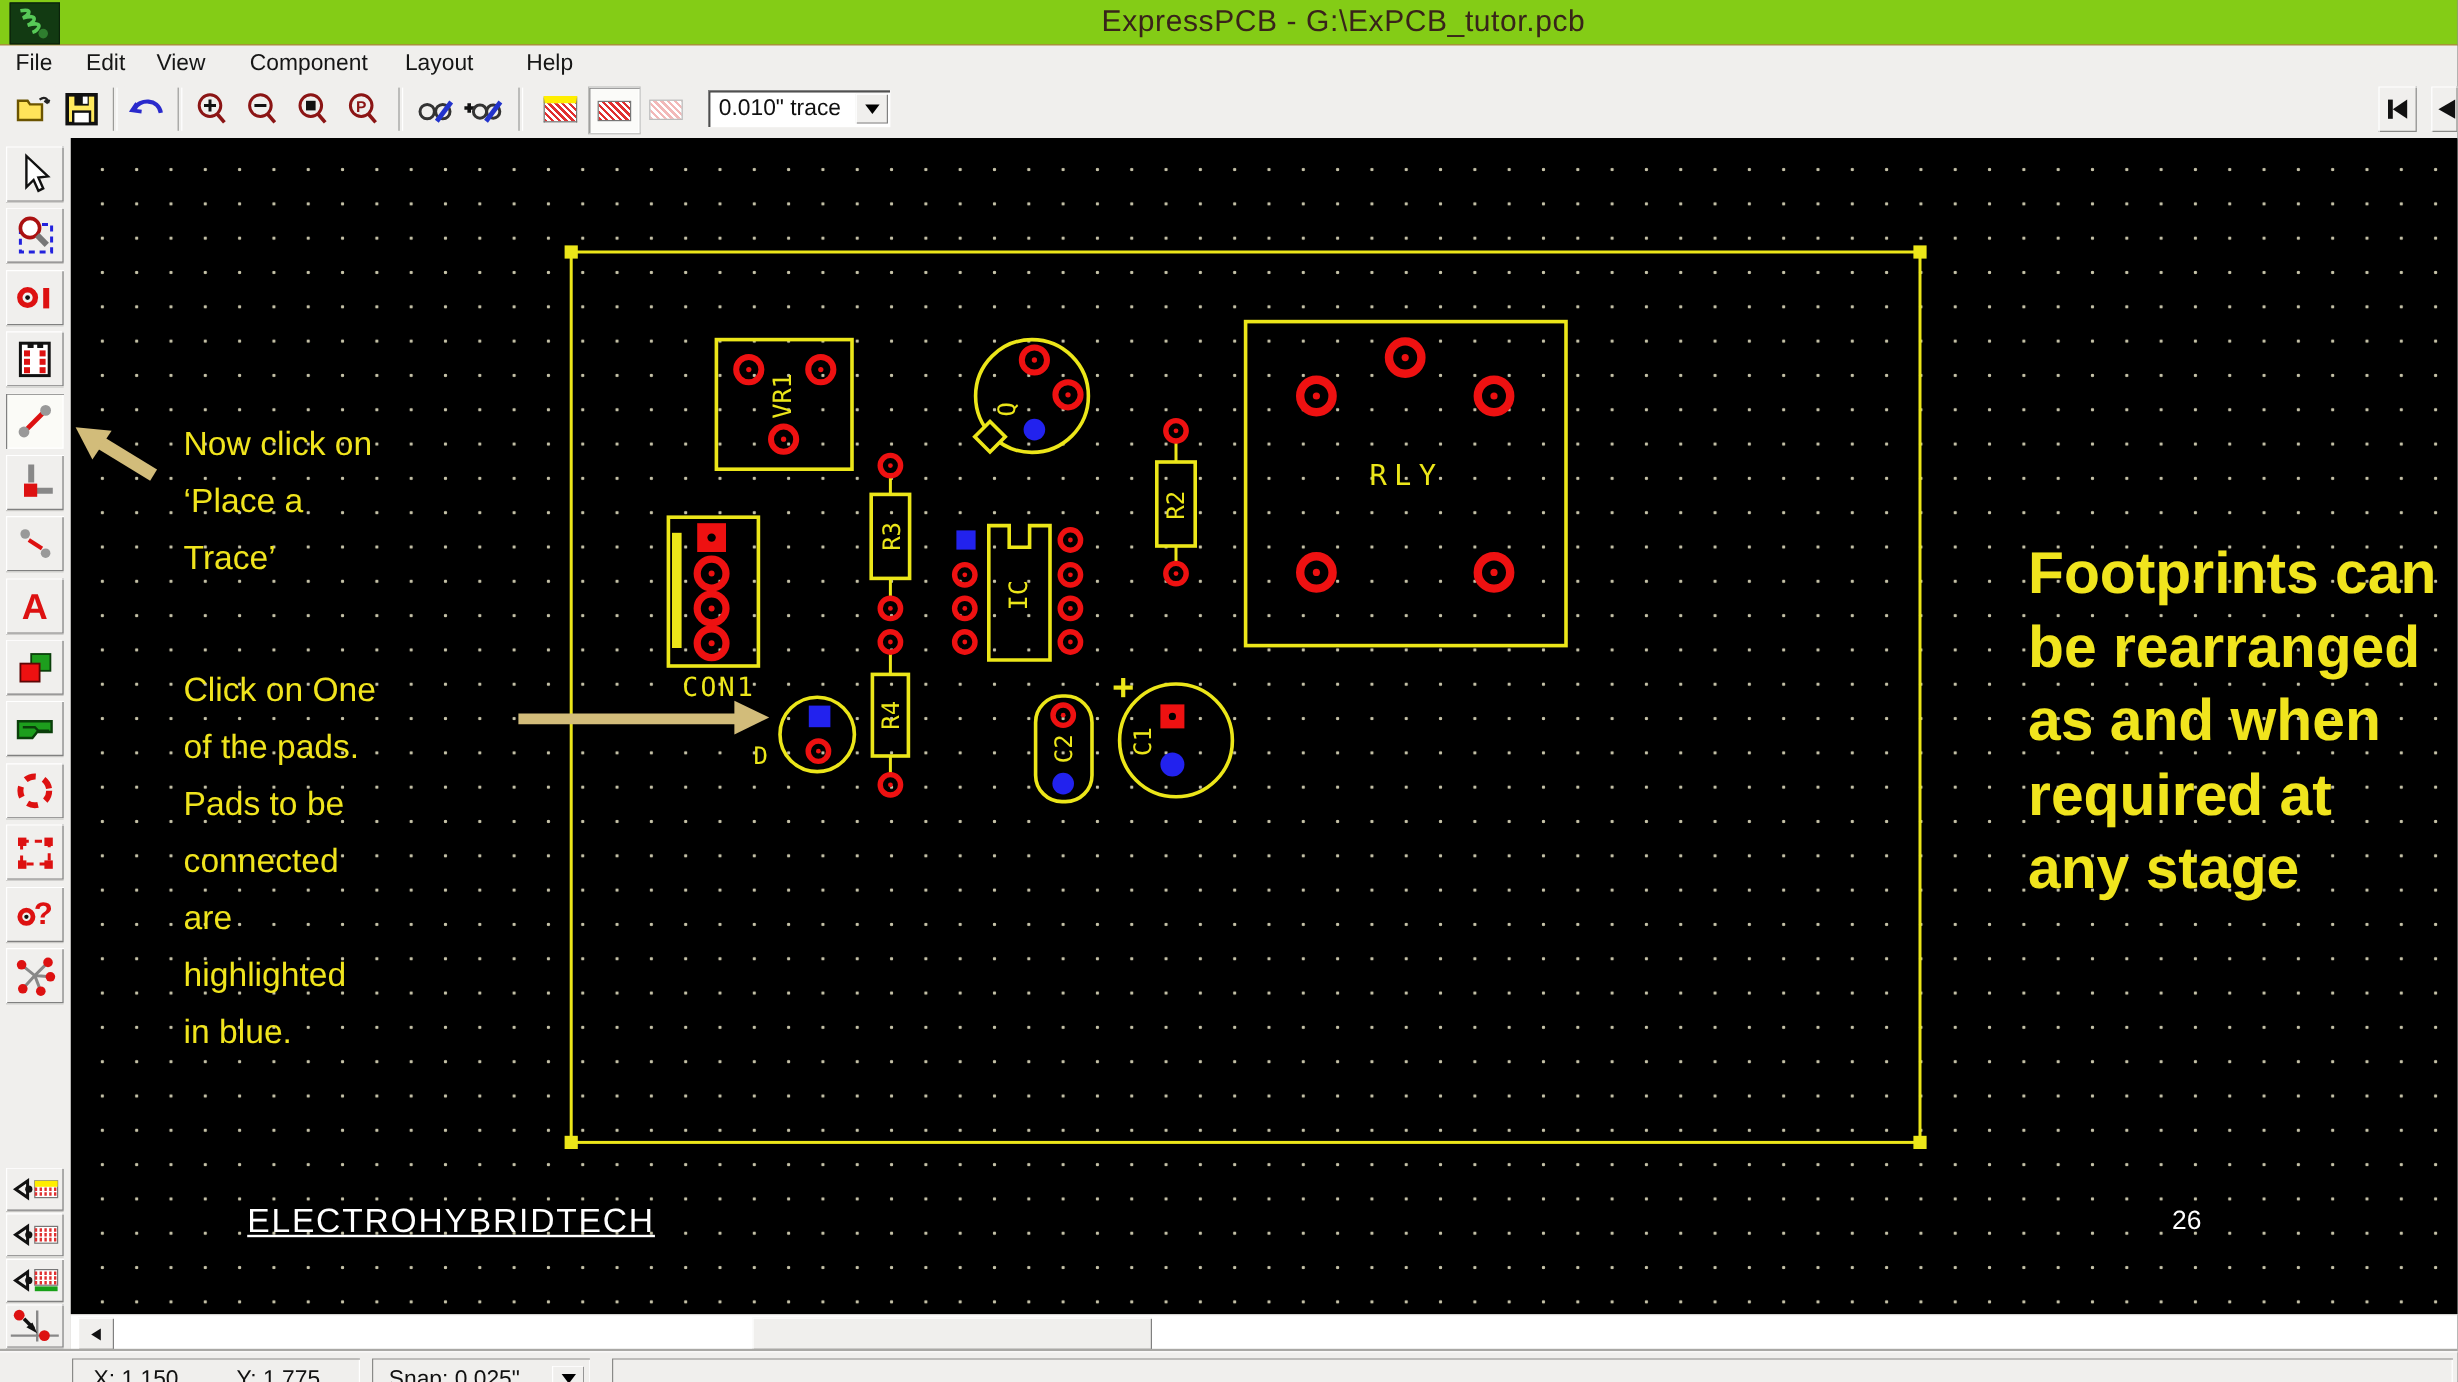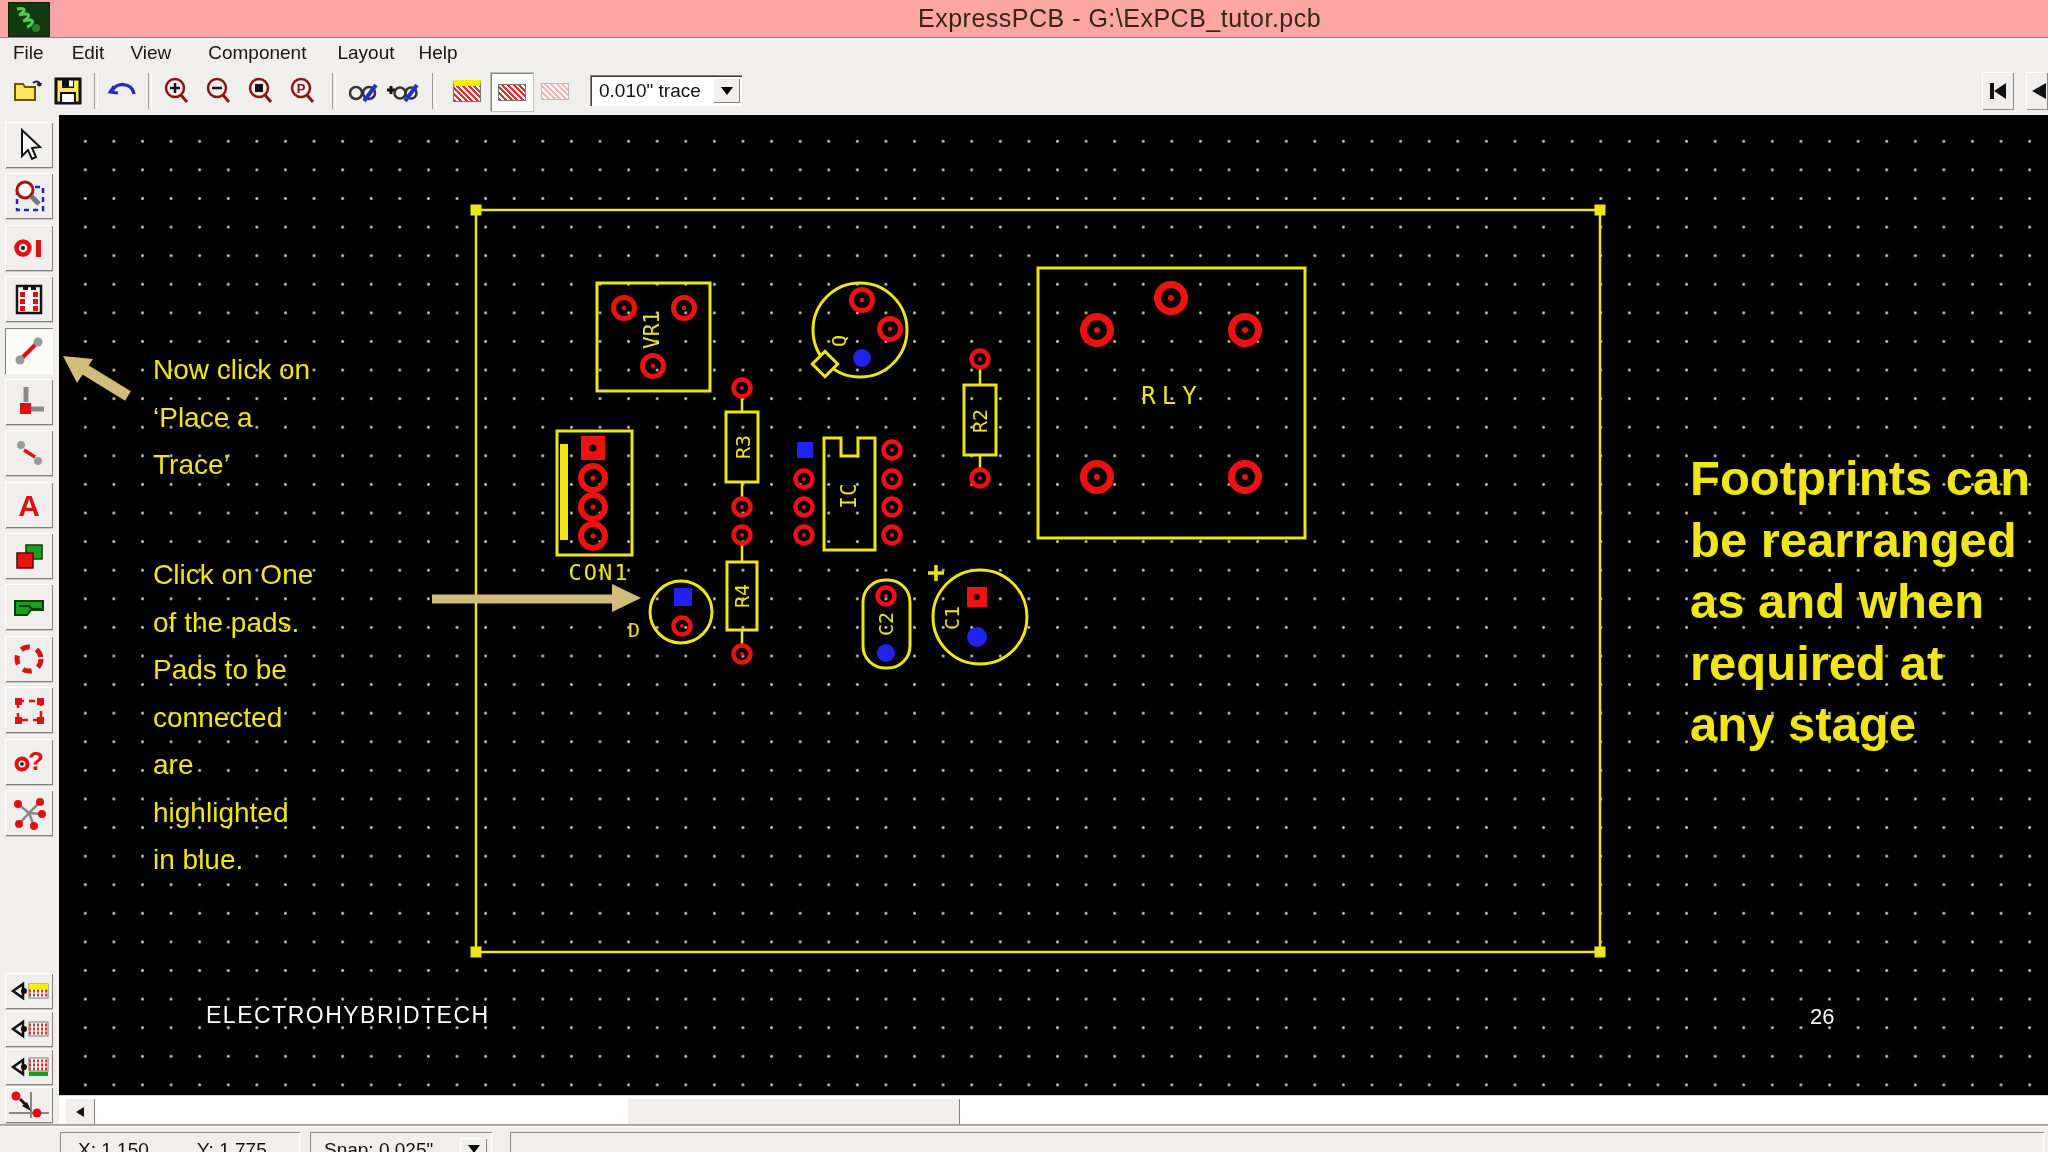--- a/index.html
+++ b/index.html
@@ -1,21 +1,21 @@
 <!DOCTYPE html>
 <html><head>
 <meta charset="utf-8">
 <style>
   html,body{margin:0;padding:0;}
   body{width:2048px;height:1152px;position:relative;overflow:hidden;
        font-family:"Liberation Sans",sans-serif;background:#f0efed;}
   .abs{position:absolute;}
 
   
-  #titlebar{left:0;top:0;width:2048px;height:37px;background:#fca5a5;border-bottom:1px solid #b96f4e;}
+  #titlebar{left:0;top:0;width:2048px;height:37px;background:#84cc16;border-bottom:1px solid #b96f4e;}
   #applogo{left:8px;top:2px;width:40px;height:33px;background:#123a12;border:1px solid #0a230a;}
   #title{left:918px;top:4px;font-size:25px;color:#38241a;letter-spacing:.5px;}
 
   
   #menubar{left:0;top:38px;width:2048px;height:30px;background:#f0efed;display:flex;align-items:center;}
   .menuitem{font-size:19px;color:#161616;display:inline-block;}
 
   
   #toolbar{left:0;top:68px;width:2048px;height:47px;background:#f0efed;border-bottom:1px solid #d7d6d3;}
   .tbtn{position:absolute;top:4px;width:36px;height:38px;background:#f0efed;display:flex;align-items:center;justify-content:center;}
@@ -40,21 +40,21 @@
   
   #canvas{left:59px;top:115px;width:1989px;height:980px;background-color:#000;
     background-image:radial-gradient(circle,rgba(210,206,178,.95) 1.1px,rgba(210,206,178,0) 1.7px);
     background-size:28.6px 28.6px;background-position:12px 12px;overflow:hidden;}
   #pcb{position:absolute;left:0;top:0;}
   .note{position:absolute;color:#f0e41d;white-space:pre-line;}
   #note-trace,#note-pads{left:94px;font-size:28px;line-height:47.5px;}
   #note-trace{top:231px;}
   #note-pads{top:436px;}
   #note-footprints{left:1615px;top:333px;font-size:49px;line-height:61.5px;font-weight:bold;margin-left:16px;}
-  #watermark{left:147px;top:887px;color:#fff;font-size:23px;letter-spacing:1.5px;}
+  #watermark{left:147px;top:887px;color:#fff;font-size:28px;letter-spacing:1.5px;text-decoration:underline;}
   #pagenum{left:1751px;top:889px;color:#fff;font-size:22px;}
   .pcb-label{fill:#ece619;font-family:"DejaVu Sans Mono",monospace;}
 
   
   #hscroll{left:59px;top:1095px;width:1989px;height:31px;background:#ffffff;border-top:1px solid #d4d3d0;}
   #hs-left{position:absolute;left:6px;top:2px;width:30px;height:27px;background:#f0efed;
      box-shadow:inset 1px 1px 0 #fff,inset -1px -1px 0 #808080;display:flex;align-items:center;justify-content:center;}
   #hs-thumb{position:absolute;left:568px;top:2px;width:333px;height:27px;background:#f0efed;
      box-shadow:inset 1px 1px 0 #fff,inset -1px -1px 0 #808080;}
 
@@ -79,21 +79,21 @@
   </div>
   <div id="title" class="abs">ExpressPCB - G:\ExPCB_tutor.pcb</div>
 </div>
 
 <div id="menubar" class="abs">
   <span class="menuitem" style="margin-left:13px">File</span>
   <span class="menuitem" style="margin-left:28px">Edit</span>
   <span class="menuitem" style="margin-left:26px">View</span>
   <span class="menuitem" style="margin-left:37px">Component</span>
   <span class="menuitem" style="margin-left:31px">Layout</span>
-  <span class="menuitem" style="margin-left:24px">Help</span>
+  <span class="menuitem" style="margin-left:44px">Help</span>
 </div>
 
 <div id="toolbar" class="abs">
   <div class="tbtn" style="left:10px">
     <svg width="30" height="26" viewBox="0 0 30 26">
       <path d="M2 22 L2 6 L10 6 L12 9 L22 9 L22 22 Z" fill="#ffe35a" stroke="#6b5400" stroke-width="2"></path>
       <path d="M20 5 C24 2 27 4 27 8 M27 8 l-3 -2 m3 2 l1 -3" fill="none" stroke="#222" stroke-width="2"></path>
     </svg>
   </div>
   <div class="tbtn" style="left:50px">

